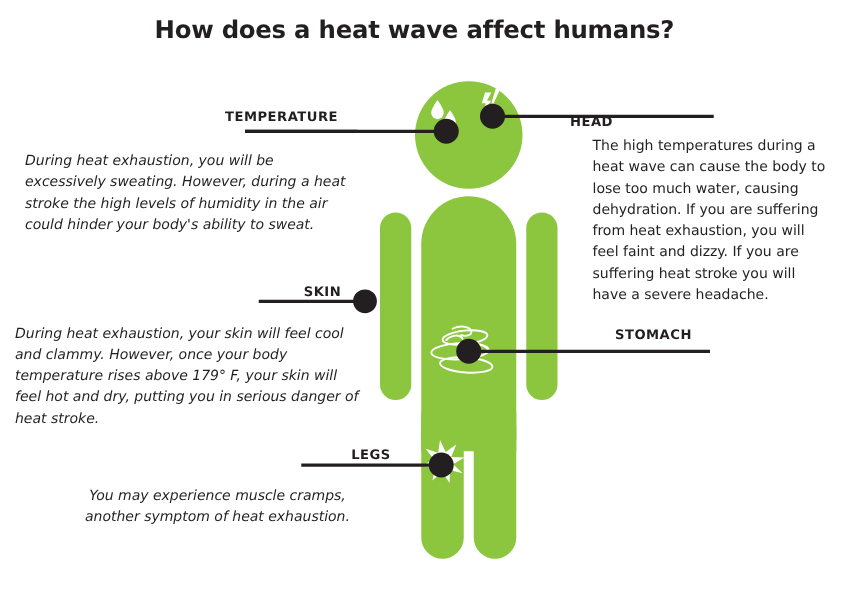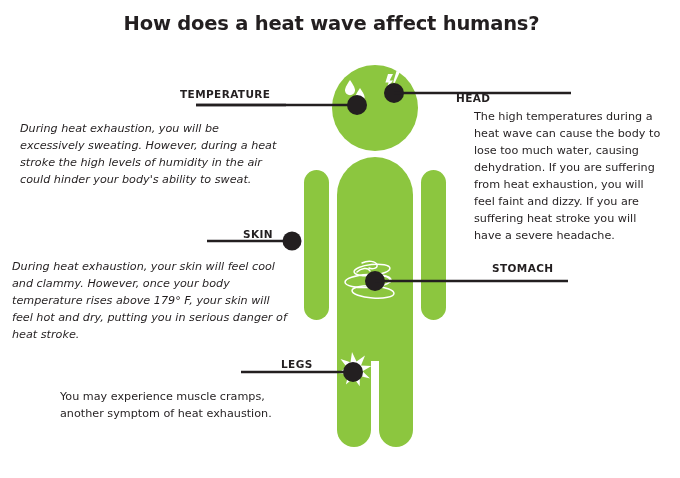--- a/index.html
+++ b/index.html
@@ -53,21 +53,21 @@
 
   
   .para {
     position: absolute;
     font-size: 11.2px;
     line-height: 17px;
     color: #231f20;
   }
   .para.right-align { text-align: left; font-style: italic; }
   .para.left-align  { text-align: left; }
-  .para.center-align{ text-align: left; }
+  .para.center-align{ text-align: center; font-style: italic; }
 
   
   #label-temperature { left: 180px; top: 88px; }
   #label-head        { left: 456px; top: 72px; margin-top: 20px; }
   #label-skin        { left: 243px; top: 228px; }
   #label-stomach     { left: 492px; top: 262px; }
   #label-legs        { left: 241px; top: 358px; margin-left: 40px; }
 
   #para-temperature { left: 20px;  top: 120px; width: 264px; }
   #para-head        { left: 474px; top: 108px; width: 193px; }

